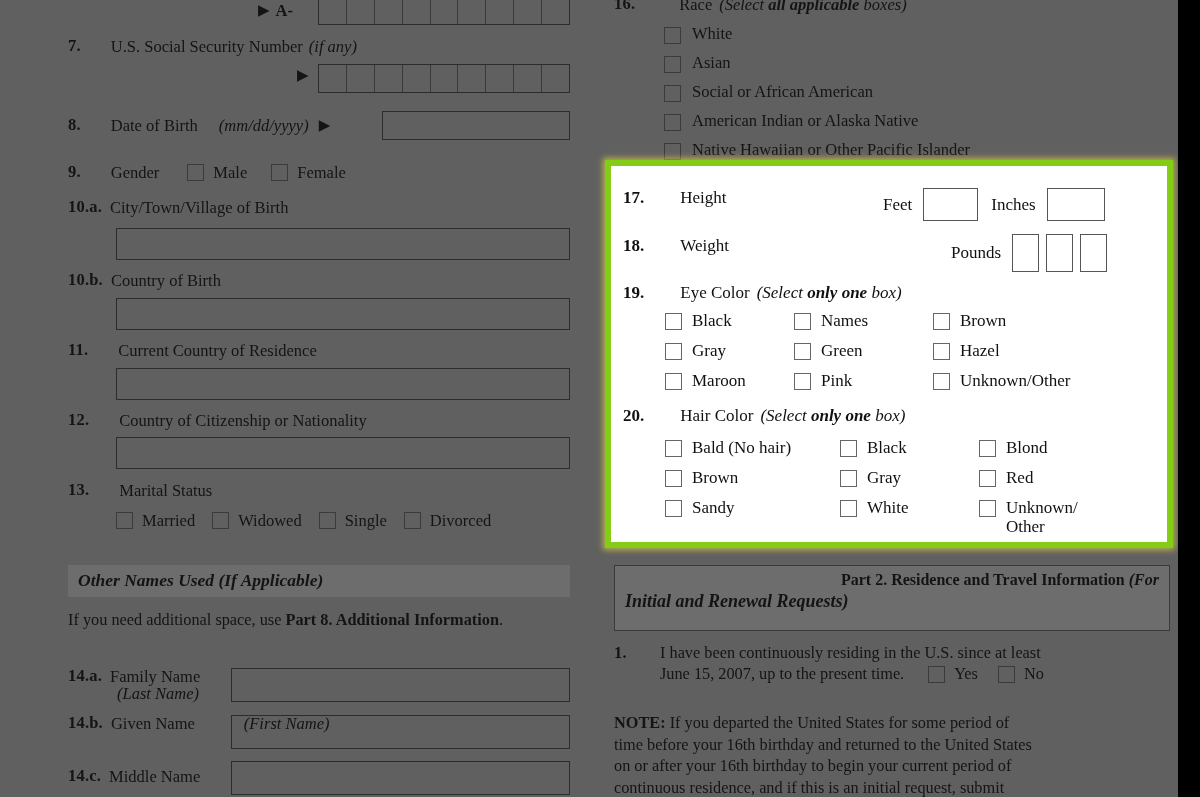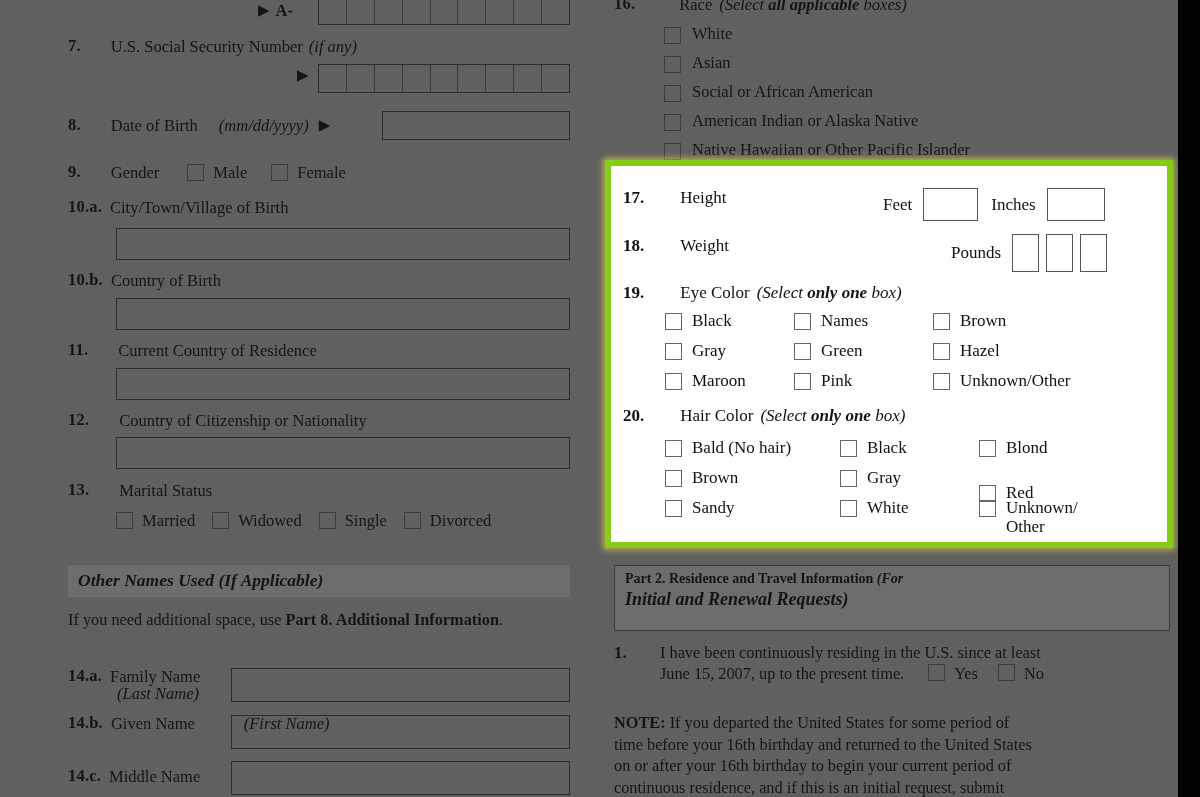--- a/index.html
+++ b/index.html
@@ -70,21 +70,21 @@
   .boxgrid > i:last-child { border-right: none; }
 
   
   .cb {
     width: 17px; height: 17px;
     border: 1.4px solid #3b3b3b;
     display: inline-block;
     flex: none;
     background: transparent;
   }
-  .cbrow { display: flex; gap: 9px; }
+  .cbrow { display: flex; align-items: center; gap: 9px; }
 
   .tri { font-size: 15px; line-height: 1; color: #141414; }
 
   
   .sechdr {
     position: absolute;
     background: #6d6d6d;
     color: #141414;
     font-weight: bold; font-style: italic;
     font-size: 17.5px;
@@ -289,21 +289,21 @@
       <div class="row" style="left:64px; top:112px;">
         <span class="cb" style="margin-top:2px;"></span>
         <span class="lbl" style="margin-left:11px;">American Indian or Alaska Native</span>
       </div>
       <div class="row" style="left:64px; top:141px;">
         <span class="cb" style="margin-top:2px;"></span>
         <span class="lbl" style="margin-left:11px;">Native Hawaiian or Other Pacific Islander</span>
       </div>
 
       <div class="sechdr boxed" style="left:14px; top:565px; width:556px; height:66px; font-weight:normal;">
-        <div style="font-weight:bold; font-size:14px;"><span>Part 2.  Residence and Travel Information </span><span class="ital" style="font-weight:bold;">(For</span></div>
+        <div style="font-weight:bold; font-size:16px;text-align:right;"><span>Part 2.  Residence and Travel Information </span><span class="ital" style="font-weight:bold;">(For</span></div>
         <div class="ital" style="font-size:18px; font-weight:bold; margin-top:2px;">Initial and Renewal Requests)</div>
       </div>
 
       <div class="row" style="left:14px; top:645px;">
         <span class="num">1.</span>
       </div>
       <div class="para" style="left:60px; top:643px; width:516px;">
         <div>I have been continuously residing in the U.S. since at least</div>
         <div style="display:flex; align-items:center;">
           <span>June 15, 2007, up to the present time.</span>
@@ -427,21 +427,21 @@
         </div>
         <div class="opt" style="left:229px; top:332px;">
           <span class="cb"></span>
           <span>White</span>
         </div>
 
         <div class="opt" style="left:368px; top:272px;">
           <span class="cb"></span>
           <span>Blond</span>
         </div>
-        <div class="opt" style="left:368px; top:317px;">
+        <div class="opt" style="left:368px; top:302px;">
           <span class="cb"></span>
           <span>Red</span>
         </div>
         <div class="opt wrapopt" style="left:368px; top:332px;">
           <span class="cb"></span>
           <span>Unknown/ Other</span>
         </div>
 
       </div>
     </div>

